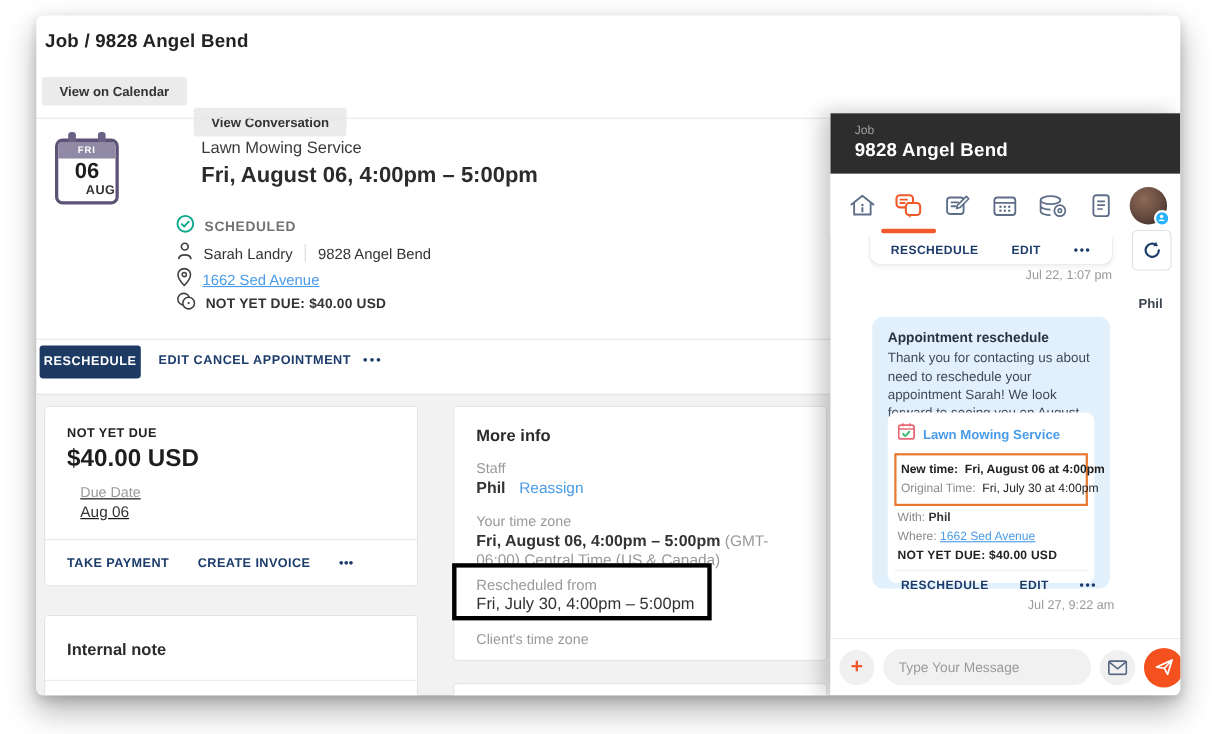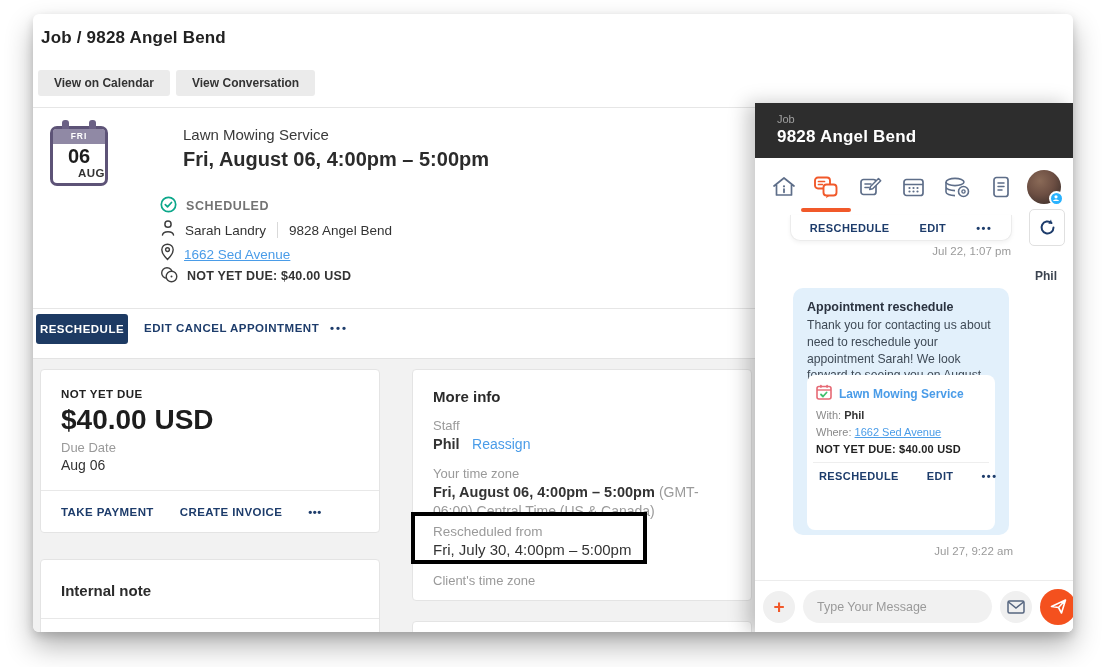--- a/index.html
+++ b/index.html
@@ -36,21 +36,21 @@
   .act-link { position:absolute; top:308px; font-size:11.5px; font-weight:700; letter-spacing:.5px; color:#1d3c6b; cursor:pointer; }
   .dots { font-weight:800; letter-spacing:2px; color:#1d3c6b; cursor:pointer; }
   
   .board { position:absolute; left:0; top:344px; width:100%; height:274px; background:#f2f2f2; border-top:1px solid #e3e3e3; }
   .card { position:absolute; background:#fff; border:1px solid #e4e4e4; border-radius:4px; }
   .card-pay { left:7px; top:10px; width:340px; height:164px; }
   .card-note { left:7px; top:200px; width:340px; height:100px; }
   .card-info { left:379px; top:10px; width:340px; height:232px; }
   .card-peek { left:379px; top:262px; width:340px; height:16px; border-radius:4px 4px 0 0; }
   .lbl-up { font-size:11.5px; font-weight:800; color:#222; letter-spacing:.4px; }
-  .amount { font-size:28px; font-weight:700; color:#1d1d1d; margin-top:4px; }
+  .amount { font-size:22px; font-weight:700; color:#1d1d1d; margin-top:4px; }
   .sm-muted { font-size:13px; color:#9a9a9a; }
   .sm-dark { font-size:14px; color:#333; }
   .card-foot { position:absolute; left:0; right:0; bottom:0; border-top:1px solid #e8e8e8;
     display:flex; align-items:center; gap:26px; padding:0 20px; height:42px; }
   .foot-link { font-size:11.5px; font-weight:700; letter-spacing:.4px; color:#1d3c6b; cursor:pointer; }
   .card-title { font-size:15px; font-weight:700; color:#2b2b2b; }
   .info-lbl { font-size:13px; color:#9a9a9a; }
   .info-val { font-size:14.5px; color:#333; }
   .hl-box { position:absolute; left:-2px; top:142px; width:236px; height:52px; border:4px solid #000000; background:#fff; }
   
@@ -100,21 +100,21 @@
   .send-btn { width:36px; height:36px; border-radius:50%; background:#f4511e; border:none; cursor:pointer;
     display:flex; align-items:center; justify-content:center; flex:0 0 auto; }
 </style>
 </head>
 <body>
 
 <div class="window">
 
   <div class="page-title">Job / 9828 Angel Bend</div>
   <button class="hbtn" style="left:5px;">View on Calendar</button>
-  <button class="hbtn" style="left:143px;">View Conversation</button>
+  <button class="hbtn" style="left:143px;margin-top:28px;">View Conversation</button>
   <div class="divider" style="top:93px;"></div>
 
   <div class="bigcal">
     <span class="peg" style="left:9px;"></span>
     <span class="peg" style="right:9px;"></span>
     <div class="band">FRI</div>
     <div class="day">06</div>
     <div class="mon">AUG</div>
   </div>
   <div class="svc-name">Lawn Mowing Service</div>
@@ -170,21 +170,21 @@
   <span class="act-link" style="left:143px;">CANCEL APPOINTMENT</span>
   <span class="act-link dots" style="left:297px;">•••</span>
 
   <div class="board">
 
     <div class="card card-pay">
       <div style="position:absolute;left:20px;top:18px;">
         <div class="lbl-up">NOT YET DUE</div>
         <div class="amount">$40.00 USD</div>
       </div>
-      <div style="position:absolute;left:20px;top:70px;">
+      <div style="position:absolute;left:32px;top:70px;text-decoration:underline;">
         <div class="sm-muted">Due Date</div>
         <div class="sm-dark" style="margin-top:2px;">Aug 06</div>
       </div>
       <div class="card-foot">
         <span class="foot-link">TAKE PAYMENT</span>
         <span class="foot-link">CREATE INVOICE</span>
         <span class="foot-link dots">•••</span>
       </div>
     </div>
 
@@ -317,20 +317,24 @@
             <svg width="16" height="16" viewBox="0 0 16 16">
                 <rect x="1" y="2.5" width="14" height="12.5" rx="2" fill="#fff" stroke="#e66a75" stroke-width="1.6"></rect>
                 <path d="M1 6h14" stroke="#e66a75" stroke-width="1.4"></path>
                 <rect x="4" y="0.8" width="1.8" height="3" rx="0.9" fill="#e66a75"></rect>
                 <rect x="10.2" y="0.8" width="1.8" height="3" rx="0.9" fill="#e66a75"></rect>
                 <path d="M5 10.5l2 2 3.6-4" fill="none" stroke="#3fbf6e" stroke-width="1.8" stroke-linecap="round" stroke-linejoin="round"></path>
               </svg>
           </span>
           <span class="embed-svc">Lawn Mowing Service</span>
         </div>
+        <div class="embed-hl">
+          <div class="hl-line"><b>New time:</b>&nbsp;&nbsp;<b>Fri, August 06 at 4:00pm</b></div>
+          <div class="hl-line"><span style="color:#8a8a8a;">Original Time:</span>&nbsp;&nbsp;<span>Fri, July 30 at 4:00pm</span></div>
+        </div>
         <div class="embed-meta">
           <span>With:</span>
           <span class="v">Phil</span>
         </div>
         <div class="embed-meta">
           <span>Where:</span>
           <a class="blue-link">1662 Sed Avenue</a>
         </div>
         <div class="embed-bal">NOT YET DUE: $40.00 USD</div>
         <div class="embed-foot">

